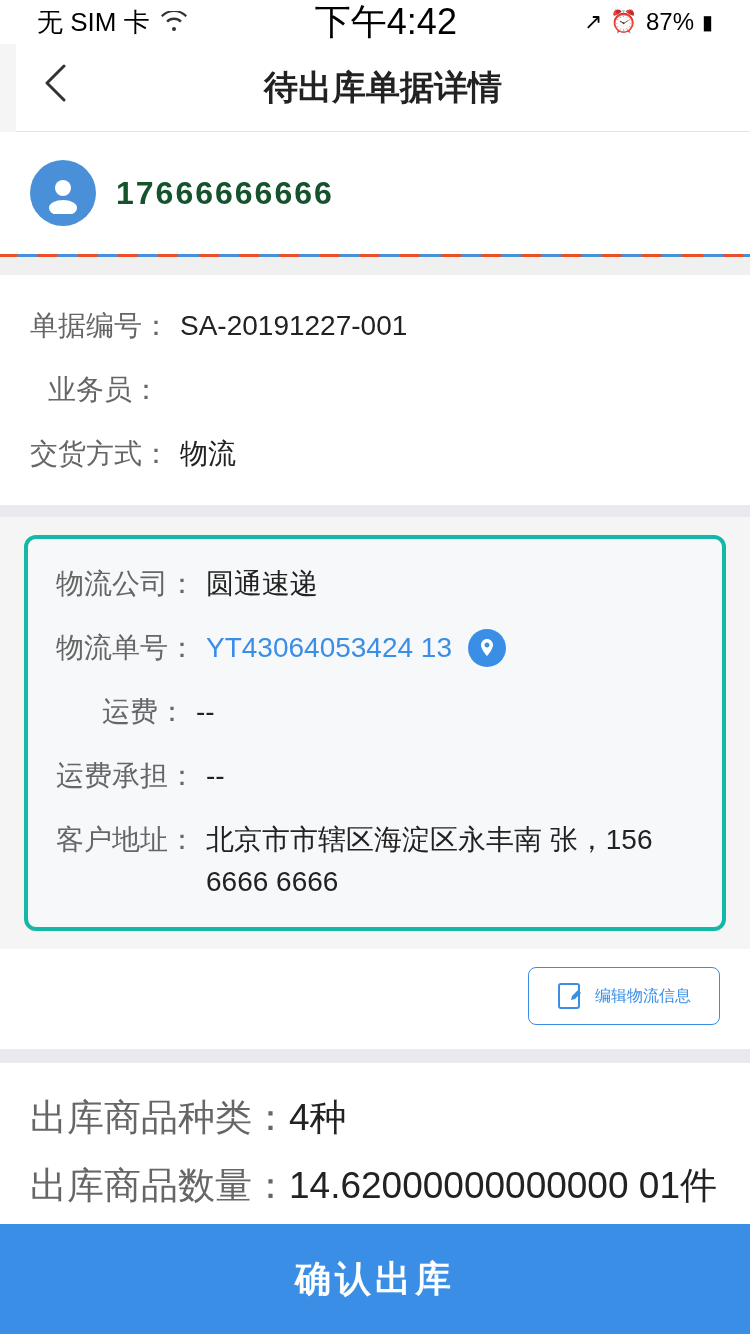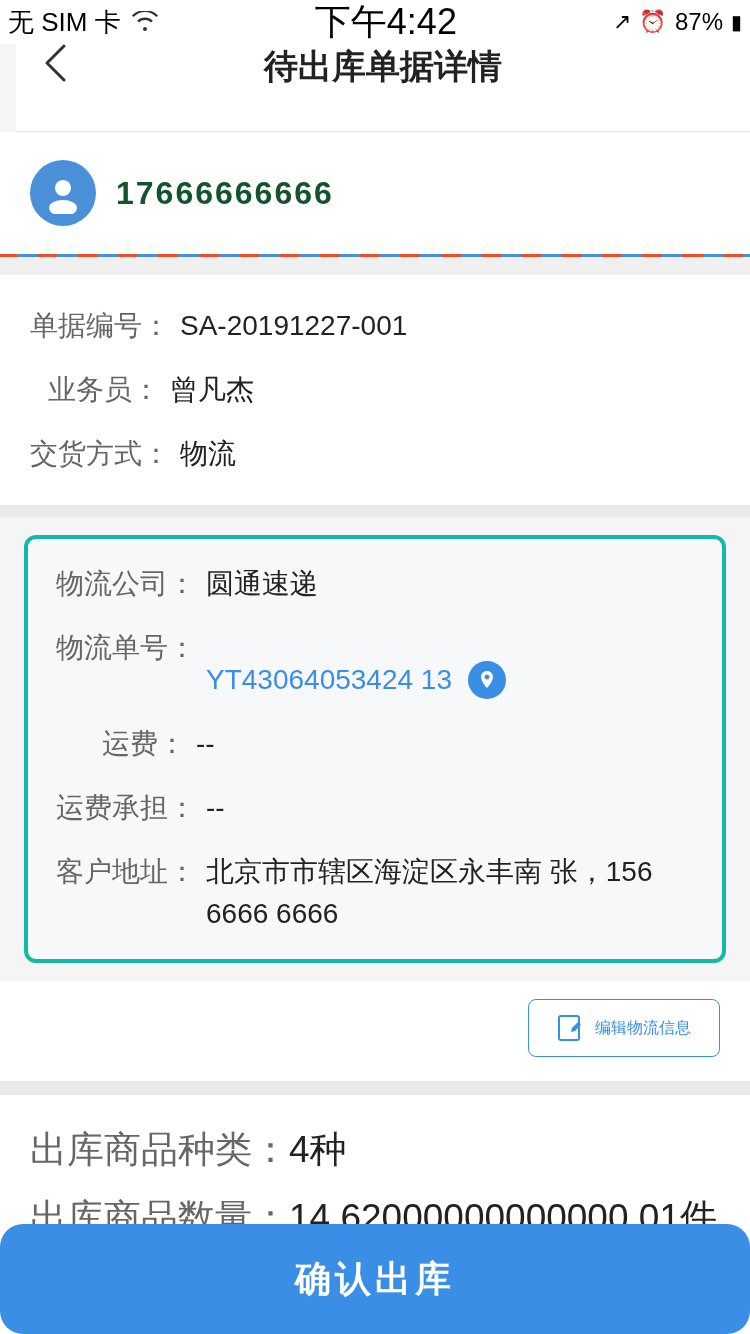--- a/index.html
+++ b/index.html
@@ -13,32 +13,33 @@
       font-size: 28px;
     }
 
     
     .status-bar {
       height: 44px;
       background: #fff;
       display: flex;
       align-items: center;
       justify-content: space-between;
-      padding: 0 8px;
+      padding: 0 37px;
       font-size: 26px;
       font-weight: 500;
     }
     .status-left { display: flex; align-items: center; gap: 10px; }
     .status-right { display: flex; align-items: center; gap: 8px; font-size: 24px; }
 
     
     .nav-bar {
       height: 88px;
       background: #fff;
       display: flex;
+      align-items: center;
       justify-content: center;
       position: relative;
       border-bottom: 1px solid #e5e5e5;
       margin-left: 16px;
     }
     .nav-back {
       position: absolute;
       left: 28px;
       font-size: 36px;
       color: #333;
@@ -112,21 +113,20 @@
     }
     .info-value {
       color: #222;
       flex: 1;
     }
     .info-value.blue { color: #3a8ee6; }
     .info-value-with-icon {
       display: flex;
       align-items: center;
       gap: 16px;
-      margin-top: 32px;
     }
     .location-icon {
       width: 38px;
       height: 38px;
       background: #3a8ee6;
       border-radius: 50%;
       display: flex;
       align-items: center;
       justify-content: center;
       flex-shrink: 0;
@@ -204,21 +204,20 @@
       position: fixed;
       bottom: 0;
       left: 0;
       width: 750px;
       height: 110px;
       background: #3a8ee6;
       display: flex;
       align-items: center;
       justify-content: center;
       cursor: pointer;
-      border-radius: 23px;
     }
     .confirm-text {
       color: #fff;
       font-size: 36px;
       font-weight: 600;
       letter-spacing: 4px;
     }
   </style>
 </head>
 <body>
@@ -266,21 +265,20 @@
 
   <div class="section-divider"></div>
 
   <div class="info-section">
     <div class="info-row">
       <span class="info-label">单据编号：</span>
       <span class="info-value">SA-20191227-001</span>
     </div>
     <div class="info-row">
       <span class="info-label">业务员：</span>
-      <span class="info-value">曾凡杰</span>
     </div>
     <div class="info-row">
       <span class="info-label">交货方式：</span>
       <span class="info-value">物流</span>
     </div>
   </div>
 
   <div class="section-divider" style="height:12px; background:#e8eaed;"></div>
 
   <div class="info-section" style="background:#f7f8fa; border:4px solid #14b8a6; margin:18px 24px; border-radius:12px; padding:24px 28px;">

